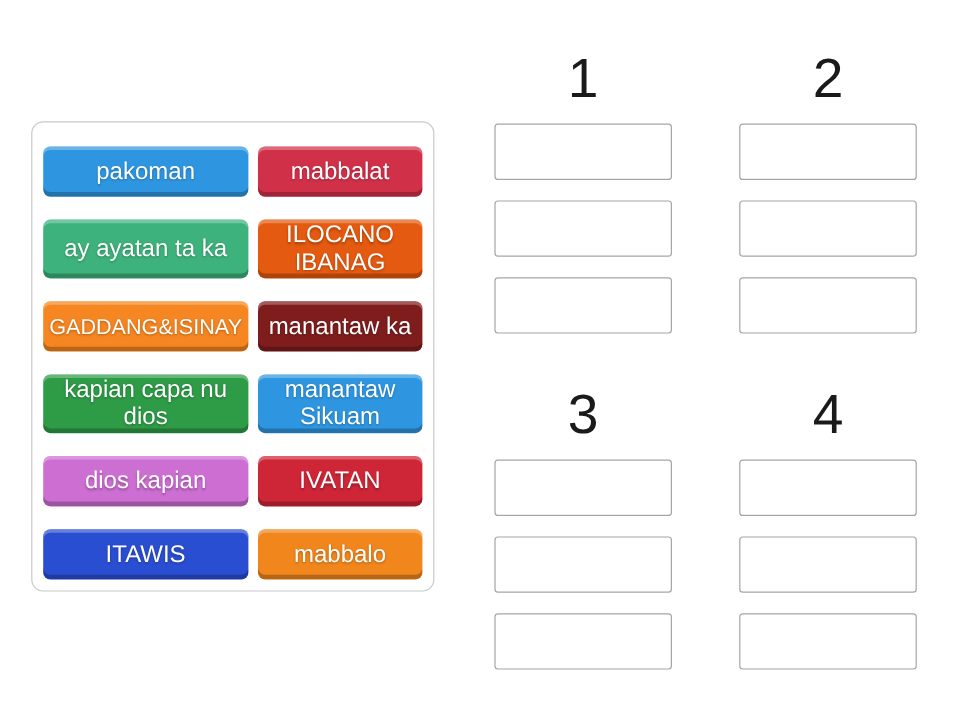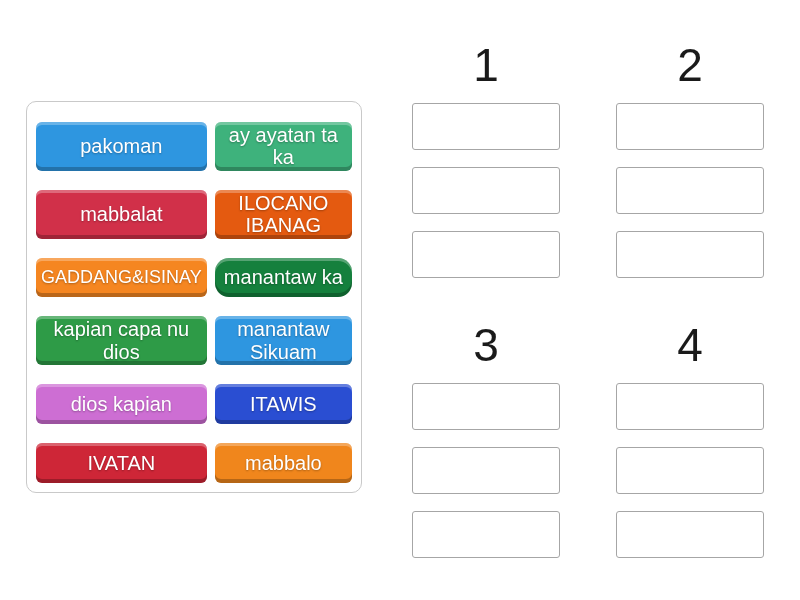--- a/index.html
+++ b/index.html
@@ -79,30 +79,30 @@
   .group-4 { left: 616px; top: 310px; }
 </style>
 </head>
 <body>
 
 <div class="board">
 
   <div class="tiles-panel">
     <div class="tiles-grid">
         <div class="tile" style="background: rgb(46, 150, 224);">pakoman</div>
+        <div class="tile" style="background: rgb(209, 48, 73);">mabbalat</div>
         <div class="tile" style="background: rgb(62, 178, 124);">ay ayatan ta ka</div>
-        <div class="tile" style="background: rgb(209, 48, 73);">mabbalat</div>
         <div class="tile" style="background: rgb(228, 90, 16);">ILOCANO IBANAG</div>
         <div class="tile small-text" style="background: rgb(245, 134, 33);">GADDANG&amp;ISINAY</div>
-        <div class="tile" style="background: #15803d; border-radius: 14px;">manantaw ka</div>
+        <div class="tile" style="background: #7f1d1d;">manantaw ka</div>
         <div class="tile" style="background: rgb(46, 155, 71);">kapian capa nu dios</div>
         <div class="tile" style="background: rgb(46, 150, 224);">manantaw Sikuam</div>
         <div class="tile" style="background: rgb(205, 110, 211);">dios kapian</div>
+        <div class="tile" style="background: rgb(206, 38, 55);">IVATAN</div>
         <div class="tile" style="background: rgb(42, 78, 210);">ITAWIS</div>
-        <div class="tile" style="background: rgb(206, 38, 55);">IVATAN</div>
         <div class="tile" style="background: rgb(240, 134, 28);">mabbalo</div>
       </div>
   </div>
 
   <div class="group group-1">
     <div class="group-header">1</div>
     <div class="slots">
         <div class="slot"></div>
         <div class="slot"></div>
         <div class="slot"></div>

